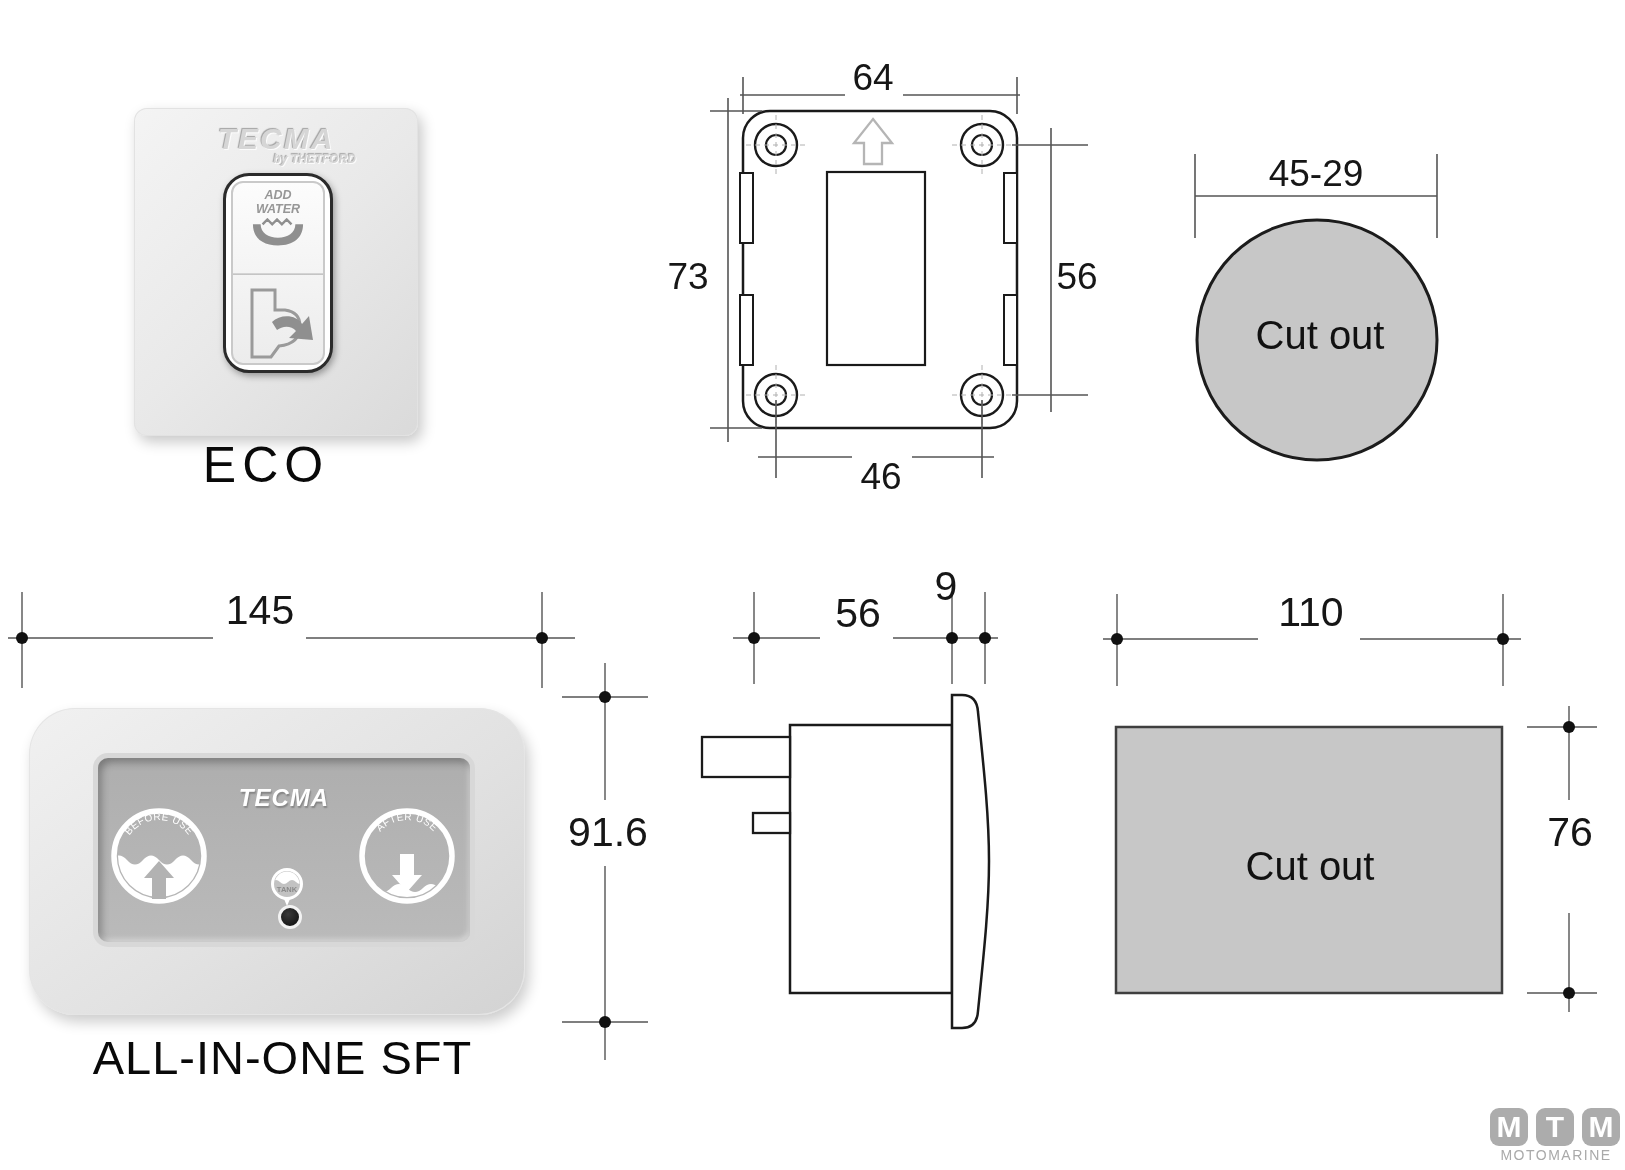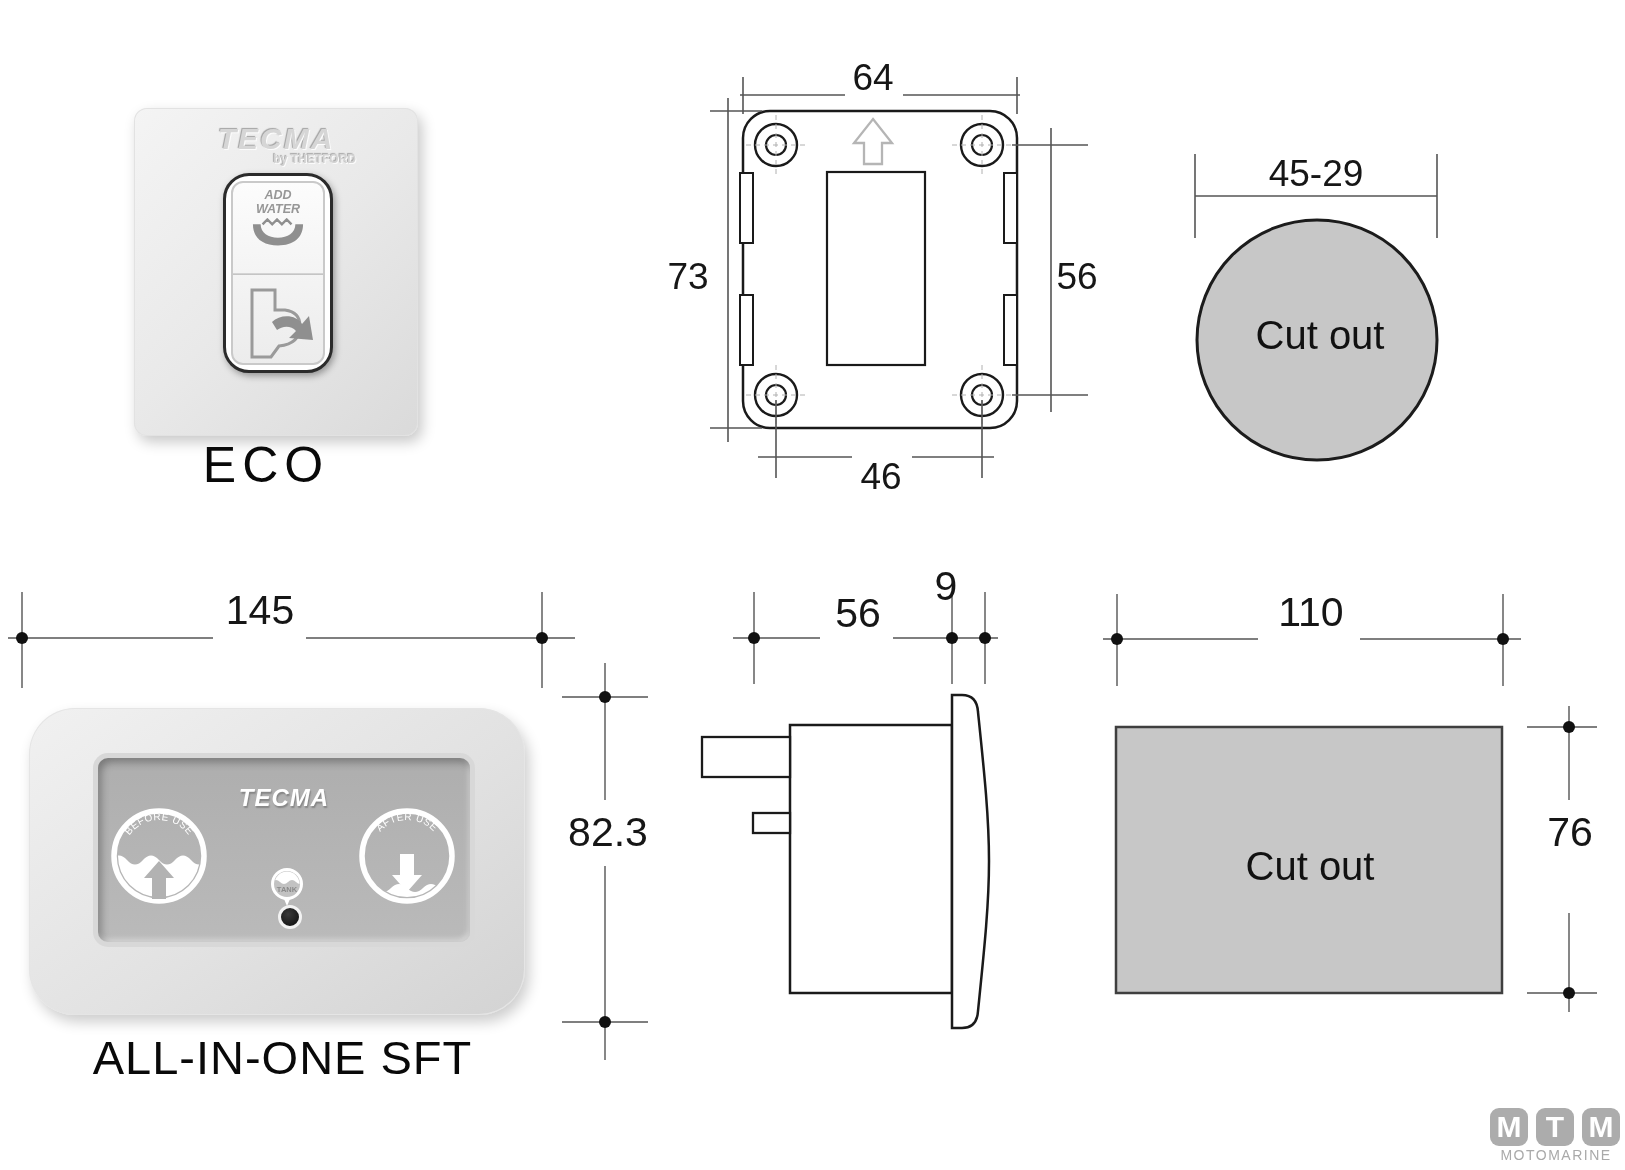--- a/index.html
+++ b/index.html
@@ -17,21 +17,21 @@
   .caption{position:absolute;color:#090909;text-align:center;}
   .eco-caption{left:134px;top:436px;width:264px;font-size:50px;letter-spacing:6px;}
   .sft-caption{left:30px;top:1030px;width:505px;font-size:47px;letter-spacing:1px;}
   
   .eco-panel{left:134px;top:108px;width:284px;height:328px;border-radius:13px;
     background:linear-gradient(135deg,#f4f4f4 0%,#e9e9e9 50%,#dadada 100%);
     box-shadow:4px 6px 14px rgba(0,0,0,.22), inset 0 0 0 1px #e2e2e2;}
   .eco-brand{position:absolute;left:0;right:0;top:14px;text-align:center;font-style:italic;
     font-weight:700;font-size:30px;letter-spacing:2px;color:#d6d6d6;
     text-shadow:1px 1px 0 #fcfcfc,-1px -1px 1px #a3a3a3;}
-  .eco-sub{position:absolute;right:62px;top:44px;font-weight:700;font-size:12px;
+  .eco-sub{position:absolute;right:62px;top:44px;font-style:italic;font-weight:700;font-size:12px;
     color:#d3d3d3;text-shadow:1px 1px 0 #fbfbfb,-1px -1px 1px #a8a8a8;}
   .rocker{position:absolute;left:89px;top:65px;width:110px;height:200px;border:3px solid #2b2b2b;
     border-radius:26px;background:#fff;padding:5px;box-sizing:border-box;
     box-shadow:2px 3px 7px rgba(0,0,0,.35);}
   .rocker-inner{position:relative;width:100%;height:100%;border:2px solid #c9c9c9;border-radius:12px;
     background:linear-gradient(180deg,#fcfcfc,#ececec);box-sizing:border-box;overflow:hidden;}
   .rocker-seam{position:absolute;left:0;right:0;top:50%;height:2px;
     background:linear-gradient(#dcdcdc,#bdbdbd);}
   .rocker-label{position:absolute;left:0;right:0;top:6px;text-align:center;font-style:italic;
     font-weight:700;font-size:12.5px;line-height:1.1;color:#979797;white-space:pre-line;}
@@ -161,21 +161,21 @@
         <circle cx="605" cy="1022" r="6"></circle>
     </g>
   </svg>
 
   <div class="dim big" style="left:873px;top:78px">64</div>
   <div class="dim big" style="left:688px;top:277px">73</div>
   <div class="dim big" style="left:1077px;top:277px">56</div>
   <div class="dim big" style="left:881px;top:477px">46</div>
   <div class="dim big" style="left:1316px;top:174px">45-29</div>
   <div class="dim med" style="left:260px;top:610px">145</div>
-  <div class="dim med" style="left:608px;top:832px">82.3</div>
+  <div class="dim med" style="left:608px;top:832px">91.6</div>
   <div class="dim med" style="left:858px;top:613px">56</div>
   <div class="dim med" style="left:946px;top:586px">9</div>
   <div class="dim med" style="left:1311px;top:612px">110</div>
   <div class="dim med" style="left:1570px;top:832px">76</div>
   <div class="cutlabel" style="left:1320px;top:335px">Cut out</div>
   <div class="cutlabel" style="left:1310px;top:866px">Cut out</div>
 
   <div class="abs eco-panel">
     <div class="eco-brand">TECMA</div>
     <div class="eco-sub">by THETFORD</div>

